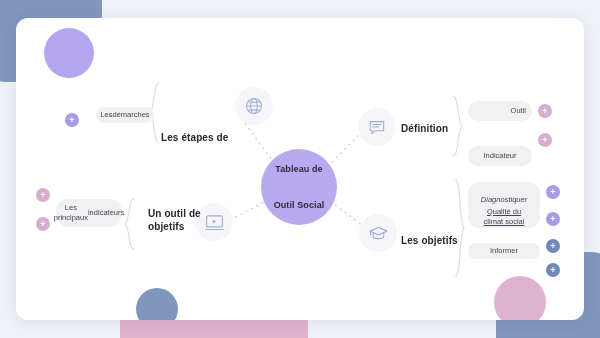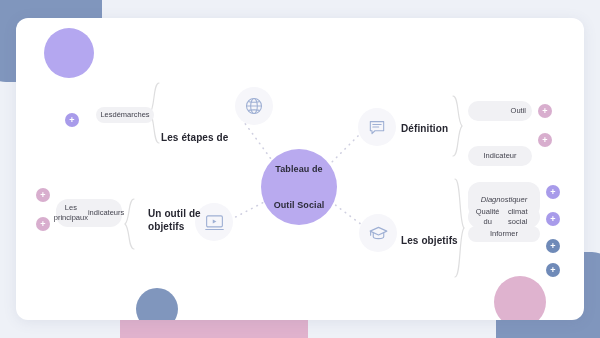--- a/index.html
+++ b/index.html
@@ -305,29 +305,29 @@
       <div>Les objetifs</div>
     </div>
 
     <div class="pill" style="left:452px; top:164px; width:72px; height:36px;font-style:italic;">
       <span>Diagnostiquer</span>
     </div>
     <div class="badge" style="left:530px; top:167px; background:#a89bea;">
       <span>+</span>
     </div>
 
-    <div class="pill" style="left:452px; top:188px; width:72px; height:22px; flex-direction:row;">
+    <div class="pill" style="left:452px; top:188px; width:72px; height:22px; flex-direction:column;text-decoration:underline;">
       <span>Qualité du</span>
       <span>climat social</span>
     </div>
     <div class="badge" style="left:530px; top:194px; background:#a89bea;">
       <span>+</span>
     </div>
 
-    <div class="pill" style="left:452px; top:208px; width:72px; height:16px;">
+    <div class="pill" style="left:452px; top:225px; width:72px; height:16px;">
       <span>Informer</span>
     </div>
     <div class="badge" style="left:530px; top:221px; background:#6f8ab8;">
       <span>+</span>
     </div>
 
     <div class="badge" style="left:530px; top:245px; background:#6f8ab8;">
       <span>+</span>
     </div>
 

